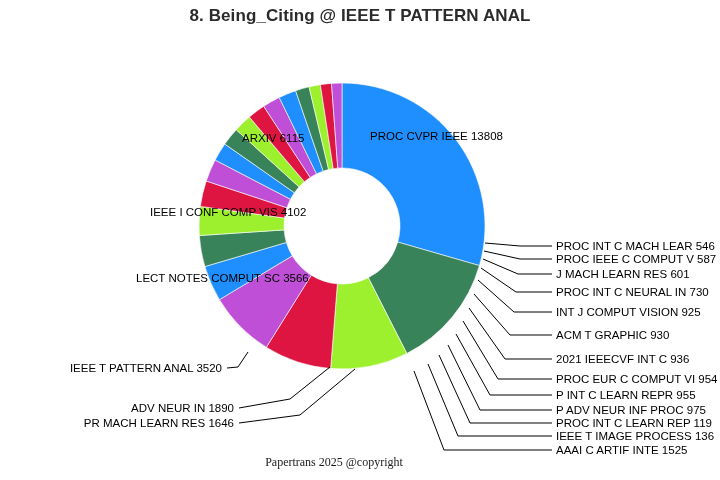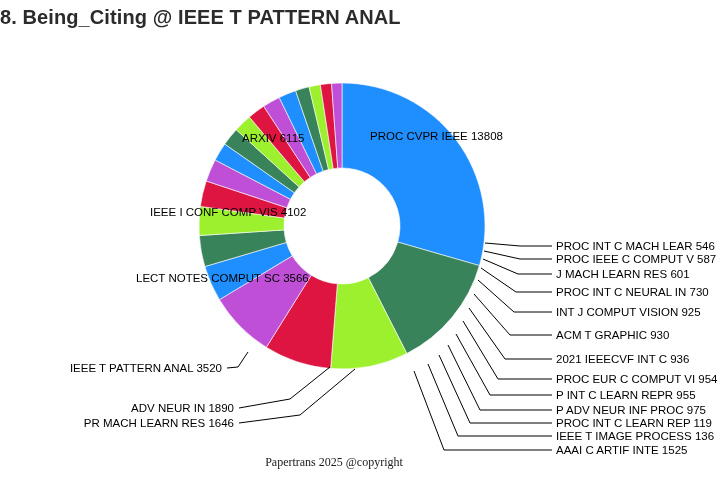--- a/index.html
+++ b/index.html
@@ -16,21 +16,22 @@
   }
   #chart-root {
     position: absolute;
     inset: 0;
   }
   .chart-title {
     position: absolute;
     top: 6px;
     left: 0;
     width: 720px;
-    font-size: 20px;
+    text-align: center;
+    font-size: 17px;
     font-weight: bold;
     color: #2b2b2b;
     letter-spacing: 0.1px;
   }
   .footer-note {
     position: absolute;
     top: 455px;
     left: 0;
     width: 668px;
     text-align: center;

